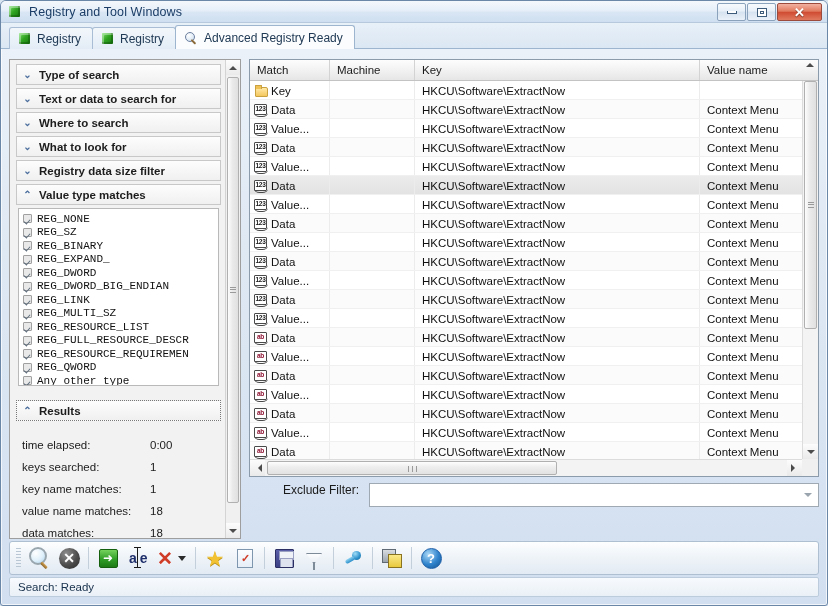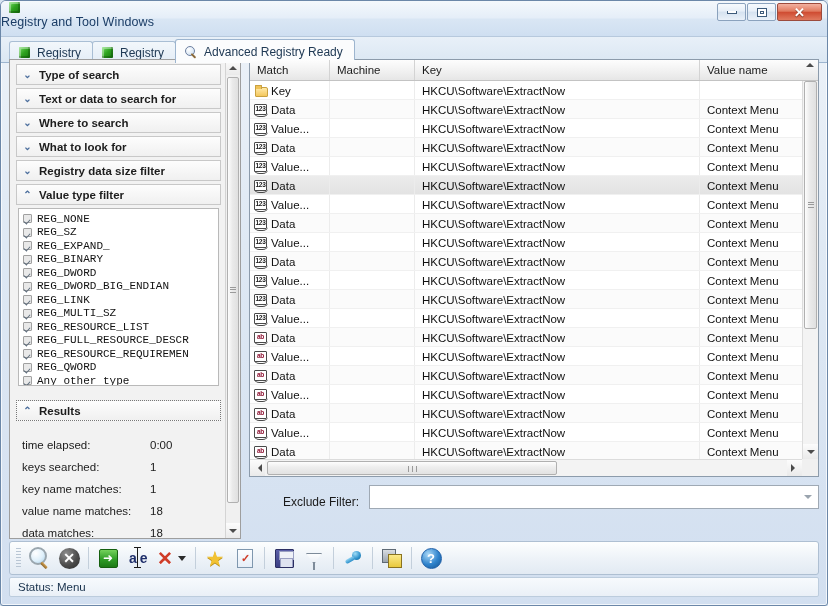--- a/index.html
+++ b/index.html
@@ -18,24 +18,24 @@
     position: absolute; left:0; top:0; width:828px; height:606px;
     background: linear-gradient(180deg,#eef3f9 0%, #dfe9f4 40%, #d2dff0 100%);
     border: 1px solid #6b87a8;
     border-radius: 6px 6px 3px 3px;
     box-shadow: inset 0 0 0 1px rgba(255,255,255,.7);
     overflow:hidden;
   }
 
   
   #titlebar {
-    position:relative; height:36px;
+    position:relative; height:22px;
     background: linear-gradient(180deg,#f4f8fc 0%,#e5eef8 48%,#d9e6f4 52%,#cfdff1 100%);
     border-bottom:1px solid #b7c9dd;
-    display:flex; align-items:flex-start;flex-direction:column;
+    display:flex; align-items:center;
   }
   #titlebar .app-icon {
     width:16px; height:14px; margin:0 5px 0 7px; position:relative; flex:0 0 auto;
   }
   #title-text {
     font-size:12.5px; color:#1b3d66; letter-spacing:.1px; white-space:nowrap;
   }
   .win-buttons {
     position:absolute; right:5px; top:2px; display:flex; gap:1px;
   }
@@ -245,21 +245,21 @@
   .hscroll .arrow.left{left:0;} .hscroll .arrow.right{right:0;}
   .tri.left{width:0;height:0;border-top:4px solid transparent;border-bottom:4px solid transparent;border-right:4px solid #4c4c4c;}
   .tri.right{width:0;height:0;border-top:4px solid transparent;border-bottom:4px solid transparent;border-left:4px solid #4c4c4c;}
   .hscroll .thumb{position:absolute;top:1px;height:14px;border:1px solid #b0b0b0;border-radius:2px;
      background:linear-gradient(180deg,#fdfdfd 0%,#ededed 45%,#e2e2e2 100%);}
   .hgrip{position:absolute;left:50%;top:50%;transform:translate(-50%,-50%);}
   .hgrip i{display:inline-block;width:1px;height:6px;background:#9a9a9a;margin:0 1.5px;vertical-align:middle;}
 
   
   #filters { position:absolute; left:0; right:0; top:424px; }
-  .filter-row { display:flex; align-items:flex-end; height:26px; margin-bottom:4px; }
+  .filter-row { display:flex; align-items:flex-start; height:26px; margin-bottom:4px; }
   .filter-label { width:120px; text-align:right; padding-right:10px; font-size:12px; color:#1a1a1a; }
   .combo {
     flex:1 1 auto; height:24px; background:#fff; border:1px solid #9fa9b4;
     position:relative; display:flex; align-items:center; padding:0 22px 0 5px;
     font-size:11.5px; color:#111;
   }
   .combo .caret {
     position:absolute; right:6px; top:50%; transform:translateY(-50%);
     width:0;height:0;border-left:4px solid transparent;border-right:4px solid transparent;border-top:4px solid #9aa4ae;
   }
@@ -380,39 +380,39 @@
         <div class="grp-hdr">
           <span class="chev">⌄</span>
           <span>What to look for</span>
         </div>
         <div class="grp-hdr">
           <span class="chev">⌄</span>
           <span>Registry data size filter</span>
         </div>
         <div class="grp-hdr">
           <span class="chev">⌃</span>
-          <span>Value type filter</span>
+          <span>Value type matches</span>
         </div>
 
         <div id="typelist">
           <div class="cbrow">
             <span class="cbox"></span>
             <span class="cblabel">REG_NONE</span>
           </div>
           <div class="cbrow">
             <span class="cbox"></span>
             <span class="cblabel">REG_SZ</span>
           </div>
           <div class="cbrow">
             <span class="cbox"></span>
+            <span class="cblabel">REG_BINARY</span>
+          </div>
+          <div class="cbrow">
+            <span class="cbox"></span>
             <span class="cblabel">REG_EXPAND_</span>
-          </div>
-          <div class="cbrow">
-            <span class="cbox"></span>
-            <span class="cblabel">REG_BINARY</span>
           </div>
           <div class="cbrow">
             <span class="cbox"></span>
             <span class="cblabel">REG_DWORD</span>
           </div>
           <div class="cbrow">
             <span class="cbox"></span>
             <span class="cblabel">REG_DWORD_BIG_ENDIAN</span>
           </div>
           <div class="cbrow">
@@ -808,17 +808,17 @@
         </div>
 
       <span class="tb-sep"></span>
 
       <div class="tb-btn">
           <span class="i-help">?</span>
         </div>
     </div>
 
     <div id="statusbar">
-      <span>Status: Menu</span>
+      <span>Search: Ready</span>
     </div>
 
   </div>
 </div>
 
 </body></html>

